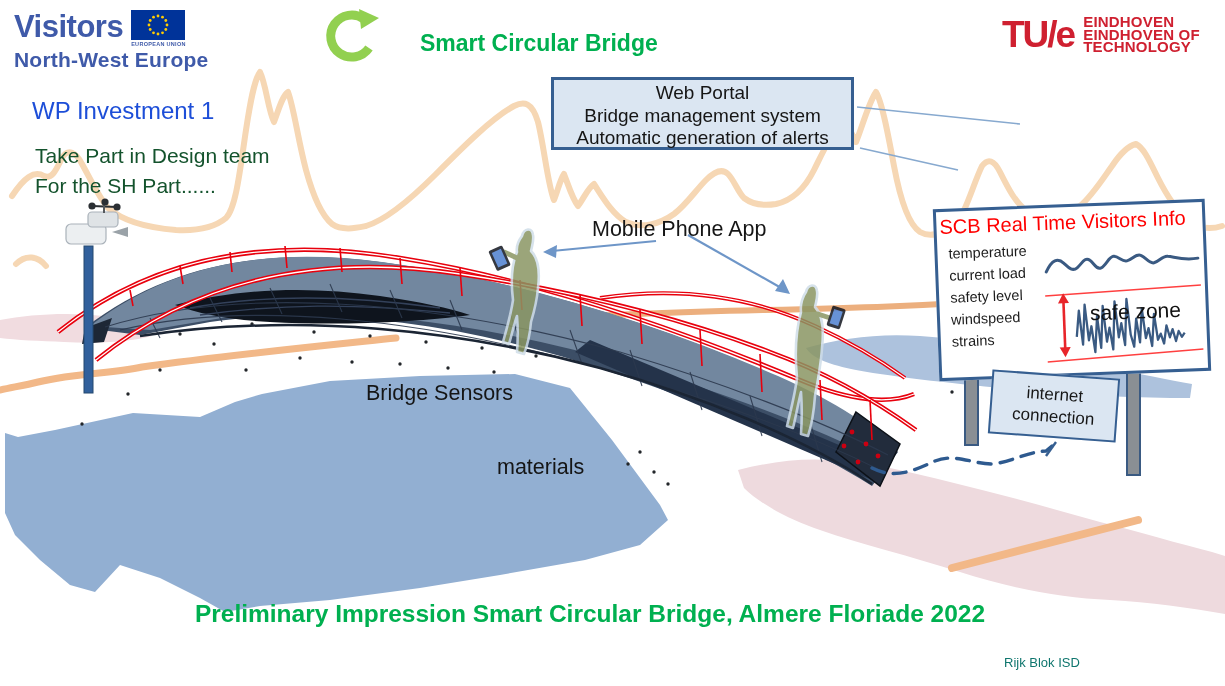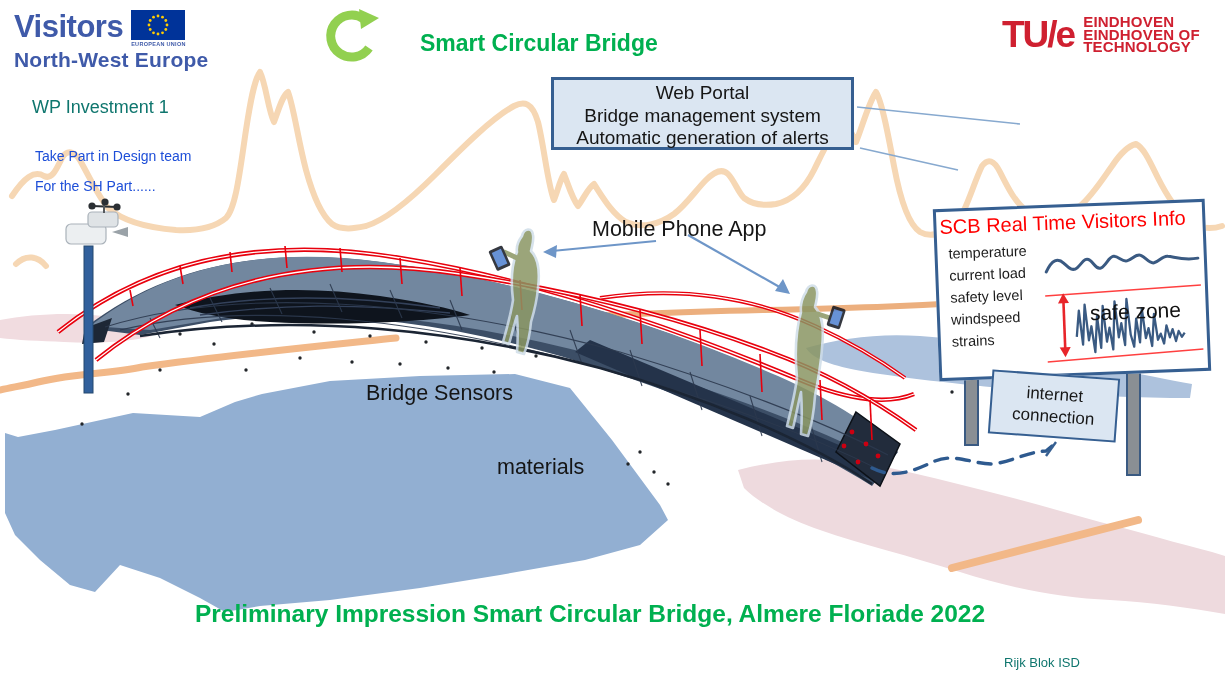--- a/index.html
+++ b/index.html
@@ -14,22 +14,22 @@
   .interreg .row1{display:flex;align-items:flex-start;}
   .interreg .word{font-size:31px;font-weight:bold;color:#3f5aa9;letter-spacing:-0.5px;line-height:34px;}
   .interreg .flagwrap{margin-left:8px;text-align:center;}
   .interreg .eu-label{font-size:5.5px;font-weight:bold;color:#3f5aa9;letter-spacing:.3px;margin-top:1px;}
   .interreg .word2{font-size:21px;font-weight:bold;color:#3f5aa9;margin-top:1px;letter-spacing:0.2px;}
   .tue{left:1002px;top:16px;display:flex;align-items:center;}
   .tue .mark{font-size:37px;font-weight:bold;color:#cf2030;letter-spacing:-2px;line-height:38px;}
   .tue .uni{margin-left:9px;font-size:15px;font-weight:bold;color:#cf2030;line-height:12.5px;letter-spacing:.2px;}
   .scb-title{left:420px;top:30px;font-size:23px;font-weight:bold;color:#00b050;}
   
-  .wp{left:32px;top:97px;font-size:18px;color:#0f766e;}
-  .invite{left:35px;top:141px;font-size:14px;color:#1d4ed8;line-height:30px;}
+  .wp{left:32px;top:97px;font-size:24px;color:#1d4ed8;}
+  .invite{left:35px;top:141px;font-size:21px;color:#14532d;line-height:30px;}
   .lbl{font-size:21.5px;color:#151515;}
   .mobile-app{left:592px;top:217px;}
   .bridge-sensors{left:366px;top:381px;}
   .bio{left:497px;top:452px;line-height:31px;}
   .caption{left:30px;top:600px;width:1120px;text-align:center;font-size:24.5px;font-weight:bold;color:#00b050;}
   .credit{left:1004px;top:655px;font-size:13px;color:#0f766e;}
   
   .webportal{
     left:551px;top:77px;width:303px;height:73px;background:#dbe6f2;border:3px solid #365f91;
     box-sizing:border-box;text-align:center;font-size:19px;line-height:22.5px;padding-top:2px;color:#161616;

